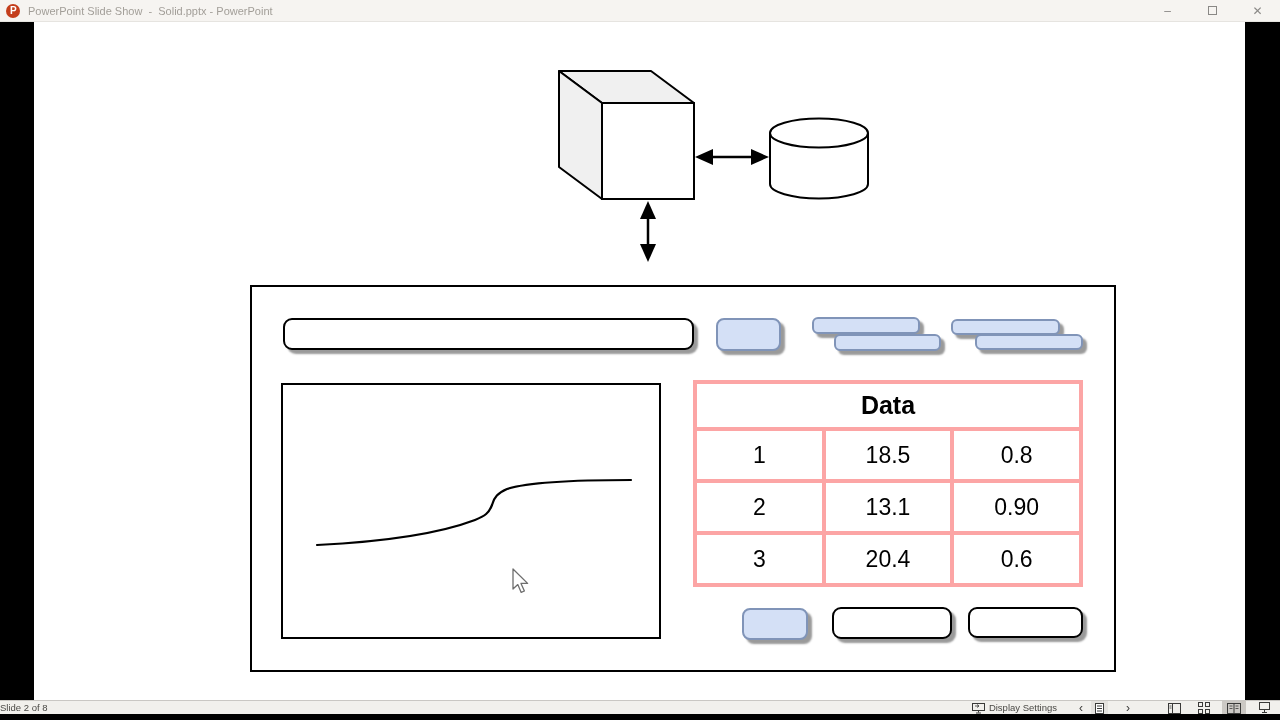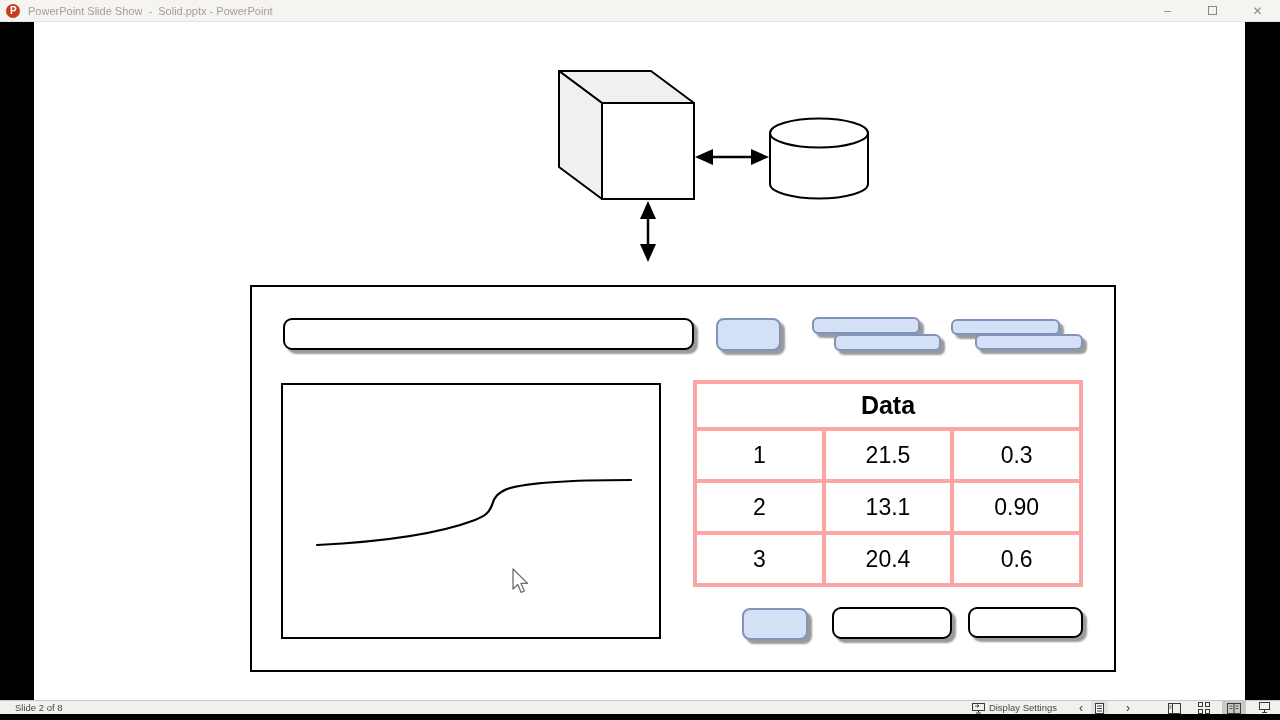--- a/index.html
+++ b/index.html
@@ -24,21 +24,21 @@
   .side-bar { position:absolute; top:22px; width:34px; height:678px; background:#000; z-index:20; }
   #left-bar { left:0; }
   #right-bar { left:1245px; width:35px; }
   .bottom-strip { position:absolute; left:0; top:714px; width:1280px; height:6px;
                   background:#000; z-index:40; }
 
   
   .statusbar { position:absolute; left:0; top:700px; width:1280px; height:14px;
                background:#f1f0ec; border-top:1px solid #c9c7c3; z-index:35;
                font-size:9.5px; color:#4a4945; }
-  .sb-left { position:absolute; left:15px; top:1px; line-height:12px; }
+  .sb-left { position:absolute; left:0; top:1px; line-height:12px; }
   .sb-right { position:absolute; right:4px; top:0; height:14px;
               display:flex; align-items:center; }
   .sb-item { display:flex; align-items:center; height:14px; padding:0 4px; cursor:default; }
   .sb-item svg { display:block; }
   .sb-label { margin-left:4px; line-height:12px; }
   .sb-chev { font-size:12px; line-height:12px; color:#3a3a38; padding:0 8px; }
   .sb-view { width:24px; height:14px; display:flex; align-items:center;
              justify-content:center; margin-left:6px; }
   .sb-view.active { background:#ccc9c4; }
   .mr12 { margin-right:10px; }
@@ -147,22 +147,22 @@
 
     <table id="data-table">
       <thead>
         <tr>
           <th colspan="3">Data</th>
         </tr>
       </thead>
       <tbody>
         <tr>
           <td>1</td>
-          <td>21.5</td>
-          <td>0.3</td>
+          <td>18.5</td>
+          <td>0.8</td>
         </tr>
         <tr>
           <td>2</td>
           <td>13.1</td>
           <td>0.90</td>
         </tr>
         <tr>
           <td>3</td>
           <td>20.4</td>
           <td>0.6</td>

